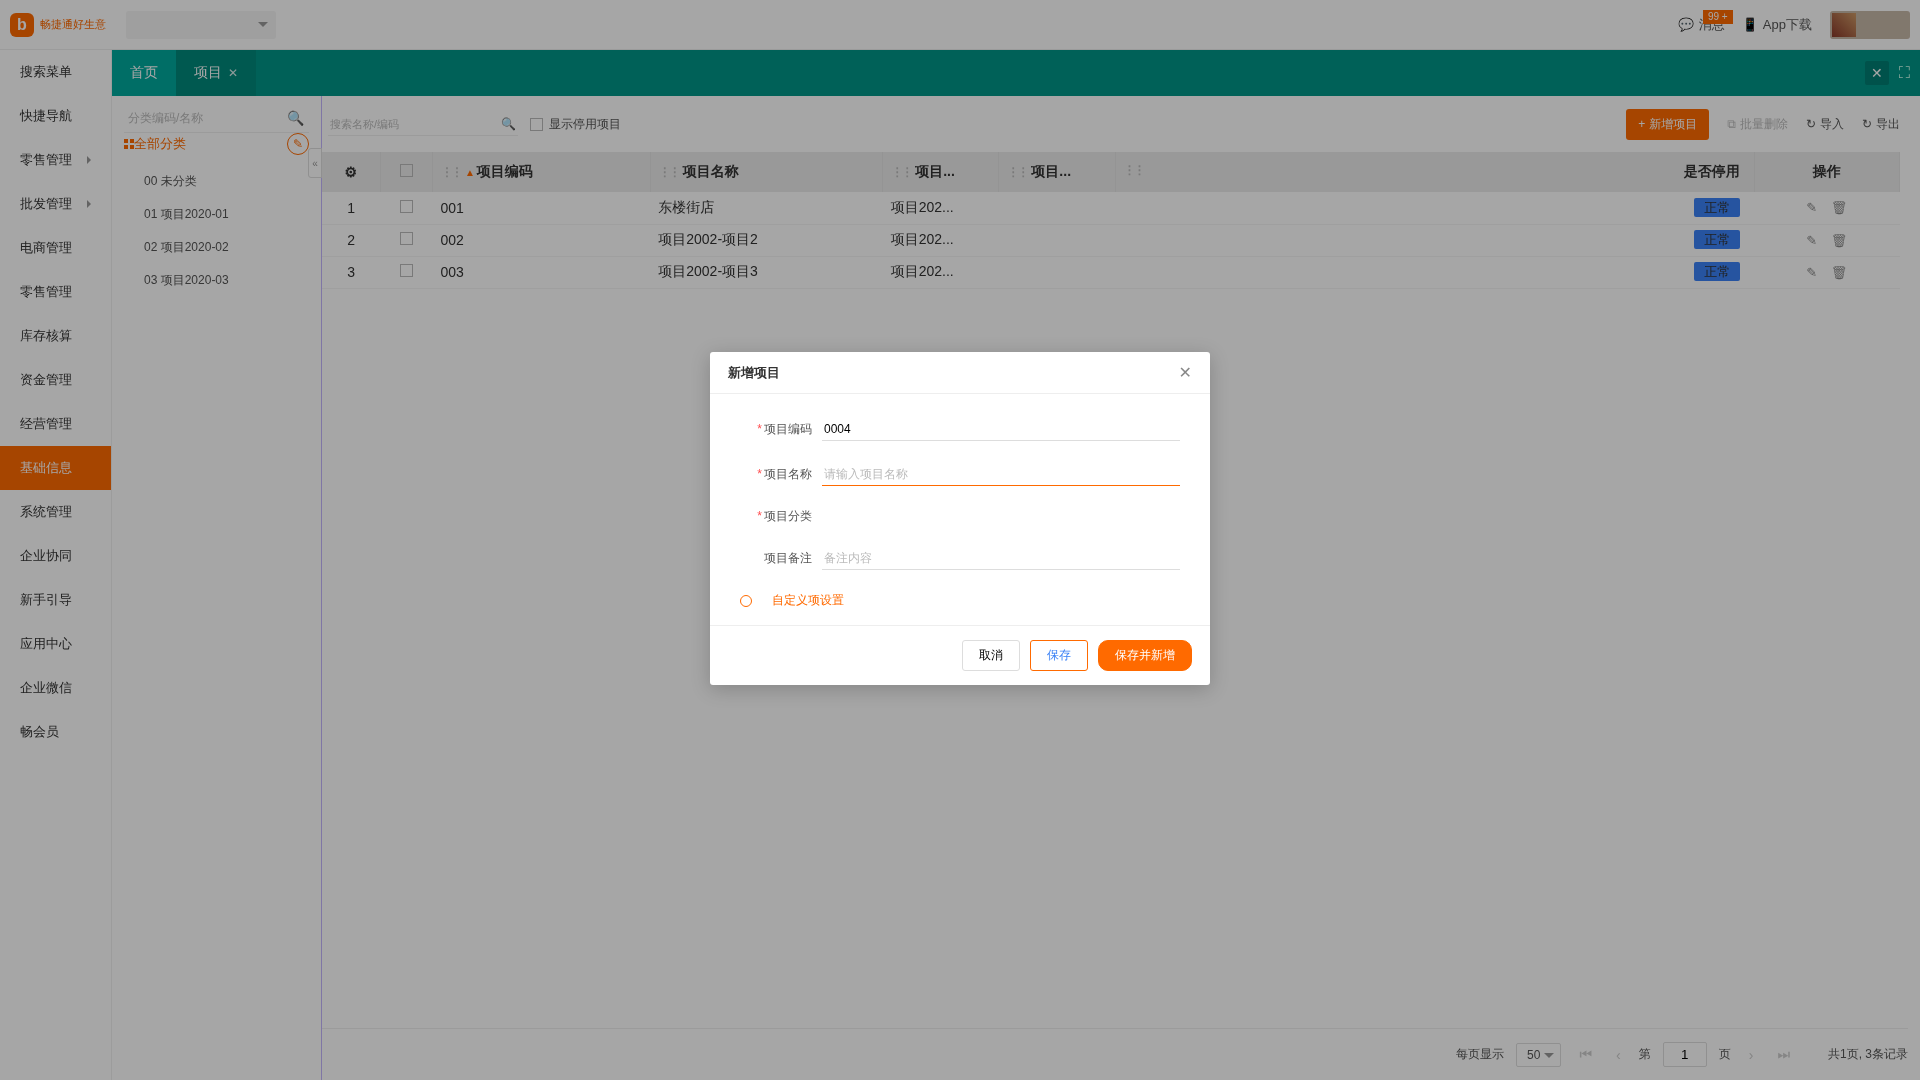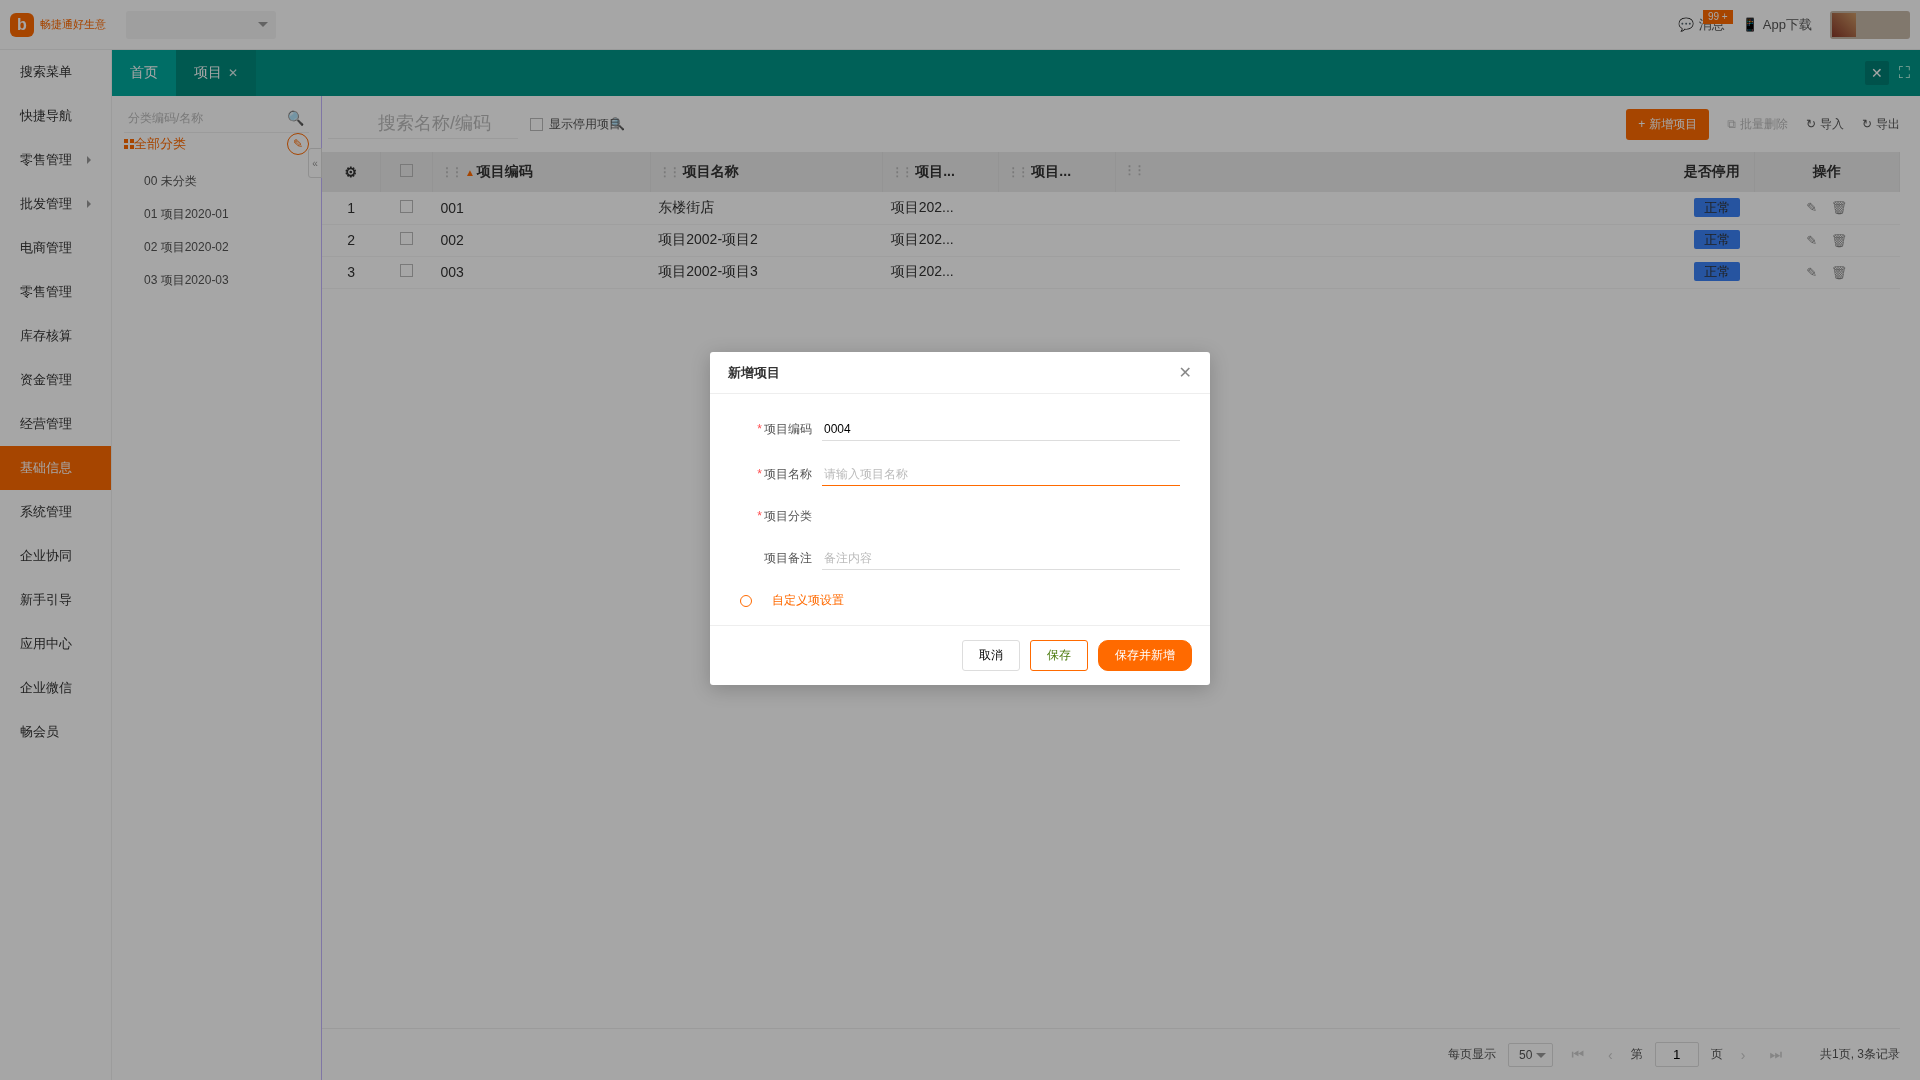--- a/index.html
+++ b/index.html
@@ -46,21 +46,21 @@
 .grid-ico::after { top:4px; left:0; height:2px; width:10px; }
 .cat-edit { margin-left: auto; width: 22px; height: 22px; border: 1px solid #ff6a00; color: #ff6a00; border-radius: 50%; display: flex; align-items: center; justify-content: center; font-size: 12px; }
 .cat-collapse { position: absolute; right: -1px; top: 52px; width: 14px; height: 30px; border: 1px solid #ddd; background: #fff; display: flex; align-items: center; justify-content: center; color: #999; font-size: 10px; border-radius: 3px 0 0 3px;}
 .cat-list { margin-top: 10px; }
 .cat-list-item { padding: 8px 6px 8px 20px; font-size: 12px; color: #555; }
 
 
 .main { position: absolute; left: 322px; right: 0; top: 96px; bottom: 0; display: flex; flex-direction: column; }
 .toolbar { height: 56px; display: flex; align-items: center; padding: 0 20px 0 6px; gap: 12px; }
 .tbl-search { display: flex; align-items: center; border-bottom: 1px solid #eee; width: 190px; padding: 4px 2px; }
-.tbl-search input { border: none; outline: none; flex: 1; font-size: 18px; color: #be185d; margin-left: 48px; }
+.tbl-search input { border: none; outline: none; flex: 1; font-size: 11px; color: #be185d; }
 .tbl-search .ico { color: #ff6a00; }
 .chk { width: 13px; height: 13px; border: 1px solid #bbb; display: inline-block; }
 .show-disabled { display: flex; align-items: center; gap: 6px; color: #555; font-size: 12px; }
 .toolbar-right { margin-left: auto; display: flex; align-items: center; gap: 18px; color: #555; font-size: 12px; }
 .btn-primary { background: #ff6a00; color: #fff; padding: 7px 12px; border-radius: 3px; display: flex; align-items: center; gap: 4px; }
 .link-grey { color: #bbb; display: flex; align-items: center; gap: 4px; }
 .link { display: flex; align-items: center; gap: 4px; }
 
 
 .table-wrap { flex: 1; padding: 0 20px 0 0; }
@@ -78,21 +78,21 @@
 .col-chk { width: 36px; }
 .col-code { width: 150px; }
 .col-name { width: 160px; }
 .col-g1 { width: 80px; }
 .col-g2 { width: 80px; }
 .col-status { width: 440px; text-align: right; padding-right: 14px;}
 th.col-status { text-align: right; }
 .col-op { width: 100px; text-align: center; }
 
 
-.footer { height: 52px; border-top: 1px solid #eee; margin: 0 20px 0 0; display: flex; align-items: center; justify-content: flex-end; gap: 12px; font-size: 12px; color: #555;}
+.footer { height: 52px; border-top: 1px solid #eee; margin: 0 12px 0 0; display: flex; align-items: center; justify-content: flex-end; gap: 12px; font-size: 12px; color: #555;}
 .page-select { border: 1px solid #ddd; padding: 4px 20px 4px 10px; border-radius: 2px; position: relative; }
 .page-select .chev-down { position: absolute; right: 6px; top: 9px; }
 .page-nav { color: #ccc; padding: 0 6px; font-size: 14px;}
 .page-input { width: 44px; border: 1px solid #ddd; text-align: center; padding: 4px 0; border-radius: 2px; }
 
 
 .overlay { position: absolute; inset: 0; background: rgba(0,0,0,.35); z-index: 10; }
 
 
 .modal { position: absolute; left: 710px; top: 352px; width: 500px; background: #fff; z-index: 11; border-radius: 3px; box-shadow: 0 4px 20px rgba(0,0,0,.2); }
@@ -103,21 +103,21 @@
 .form-label { width: 82px; text-align: right; font-size: 12px; color: #555; padding-right: 10px; }
 .req { color: #ff4d4f; margin-right: 2px; }
 .form-input { flex: 1; border: none; border-bottom: 1px solid #ddd; padding: 4px 2px; font-size: 12px; outline: none; }
 .form-input.active { border-bottom-color: #ff6a00; }
 .form-select { flex: 1; border-bottom: 1px solid #ddd; padding: 4px 2px; font-size: 12px; display: flex; align-items: center; justify-content: space-between; }
 .form-select .chev { color: #ff6a00; font-size: 12px;}
 .custom-link { color: #ff6a00; font-size: 12px; display: flex; align-items: center; gap: 20px; }
 .gear-o { width: 12px; height: 12px; border: 1px solid #ff6a00; border-radius: 50%; position: relative;}
 .modal-foot { border-top: 1px solid #eee; padding: 14px 18px; display: flex; justify-content: flex-end; gap: 10px; }
 .mbtn { padding: 6px 16px; border-radius: 3px; font-size: 12px; border: 1px solid #ddd; background: #fff; }
-.mbtn.outline { border-color: #ff6a00; color: #4d7c0f; }
+.mbtn.outline { border-color: #ff6a00; color: #3b82f6; }
 .mbtn.primary { background: #ff6a00; border-color: #ff6a00; color: #fff; border-radius: 10px; }
 
 input::placeholder { color: #bbb; }
 </style>
 </head>
 <body>
 
 <div class="header">
   <div class="logo">
     <div class="logo-icon">b</div>

